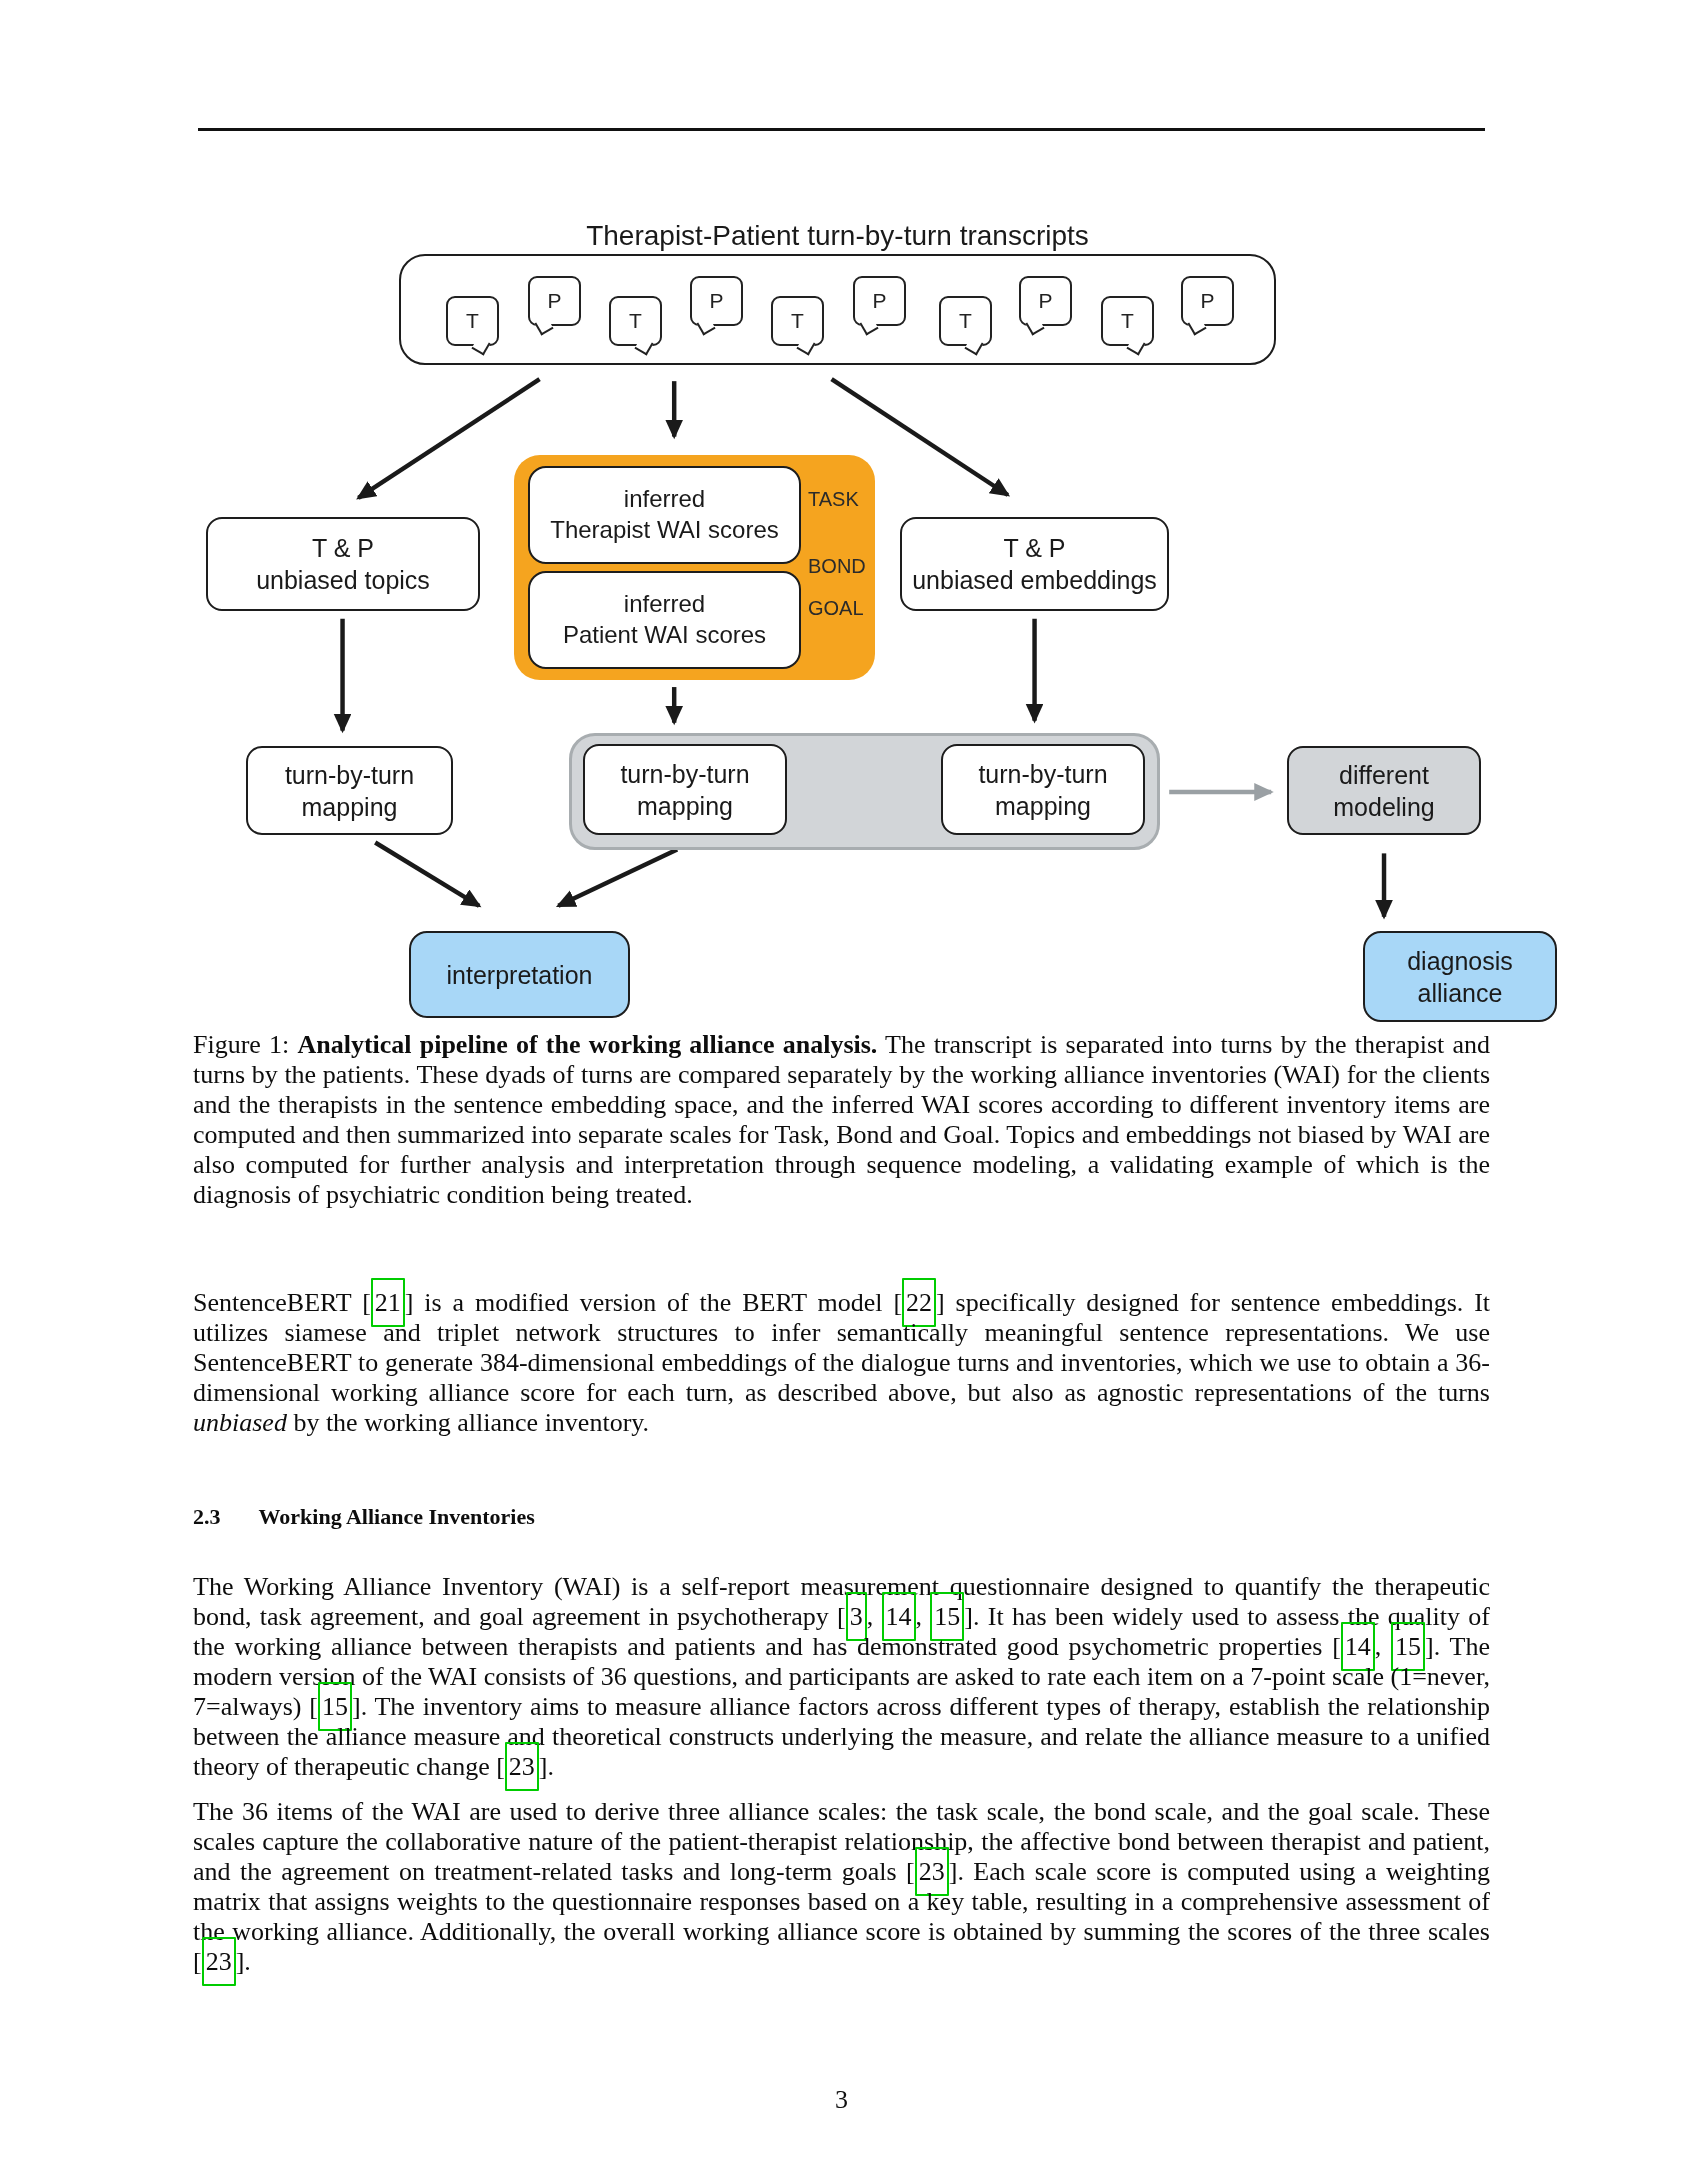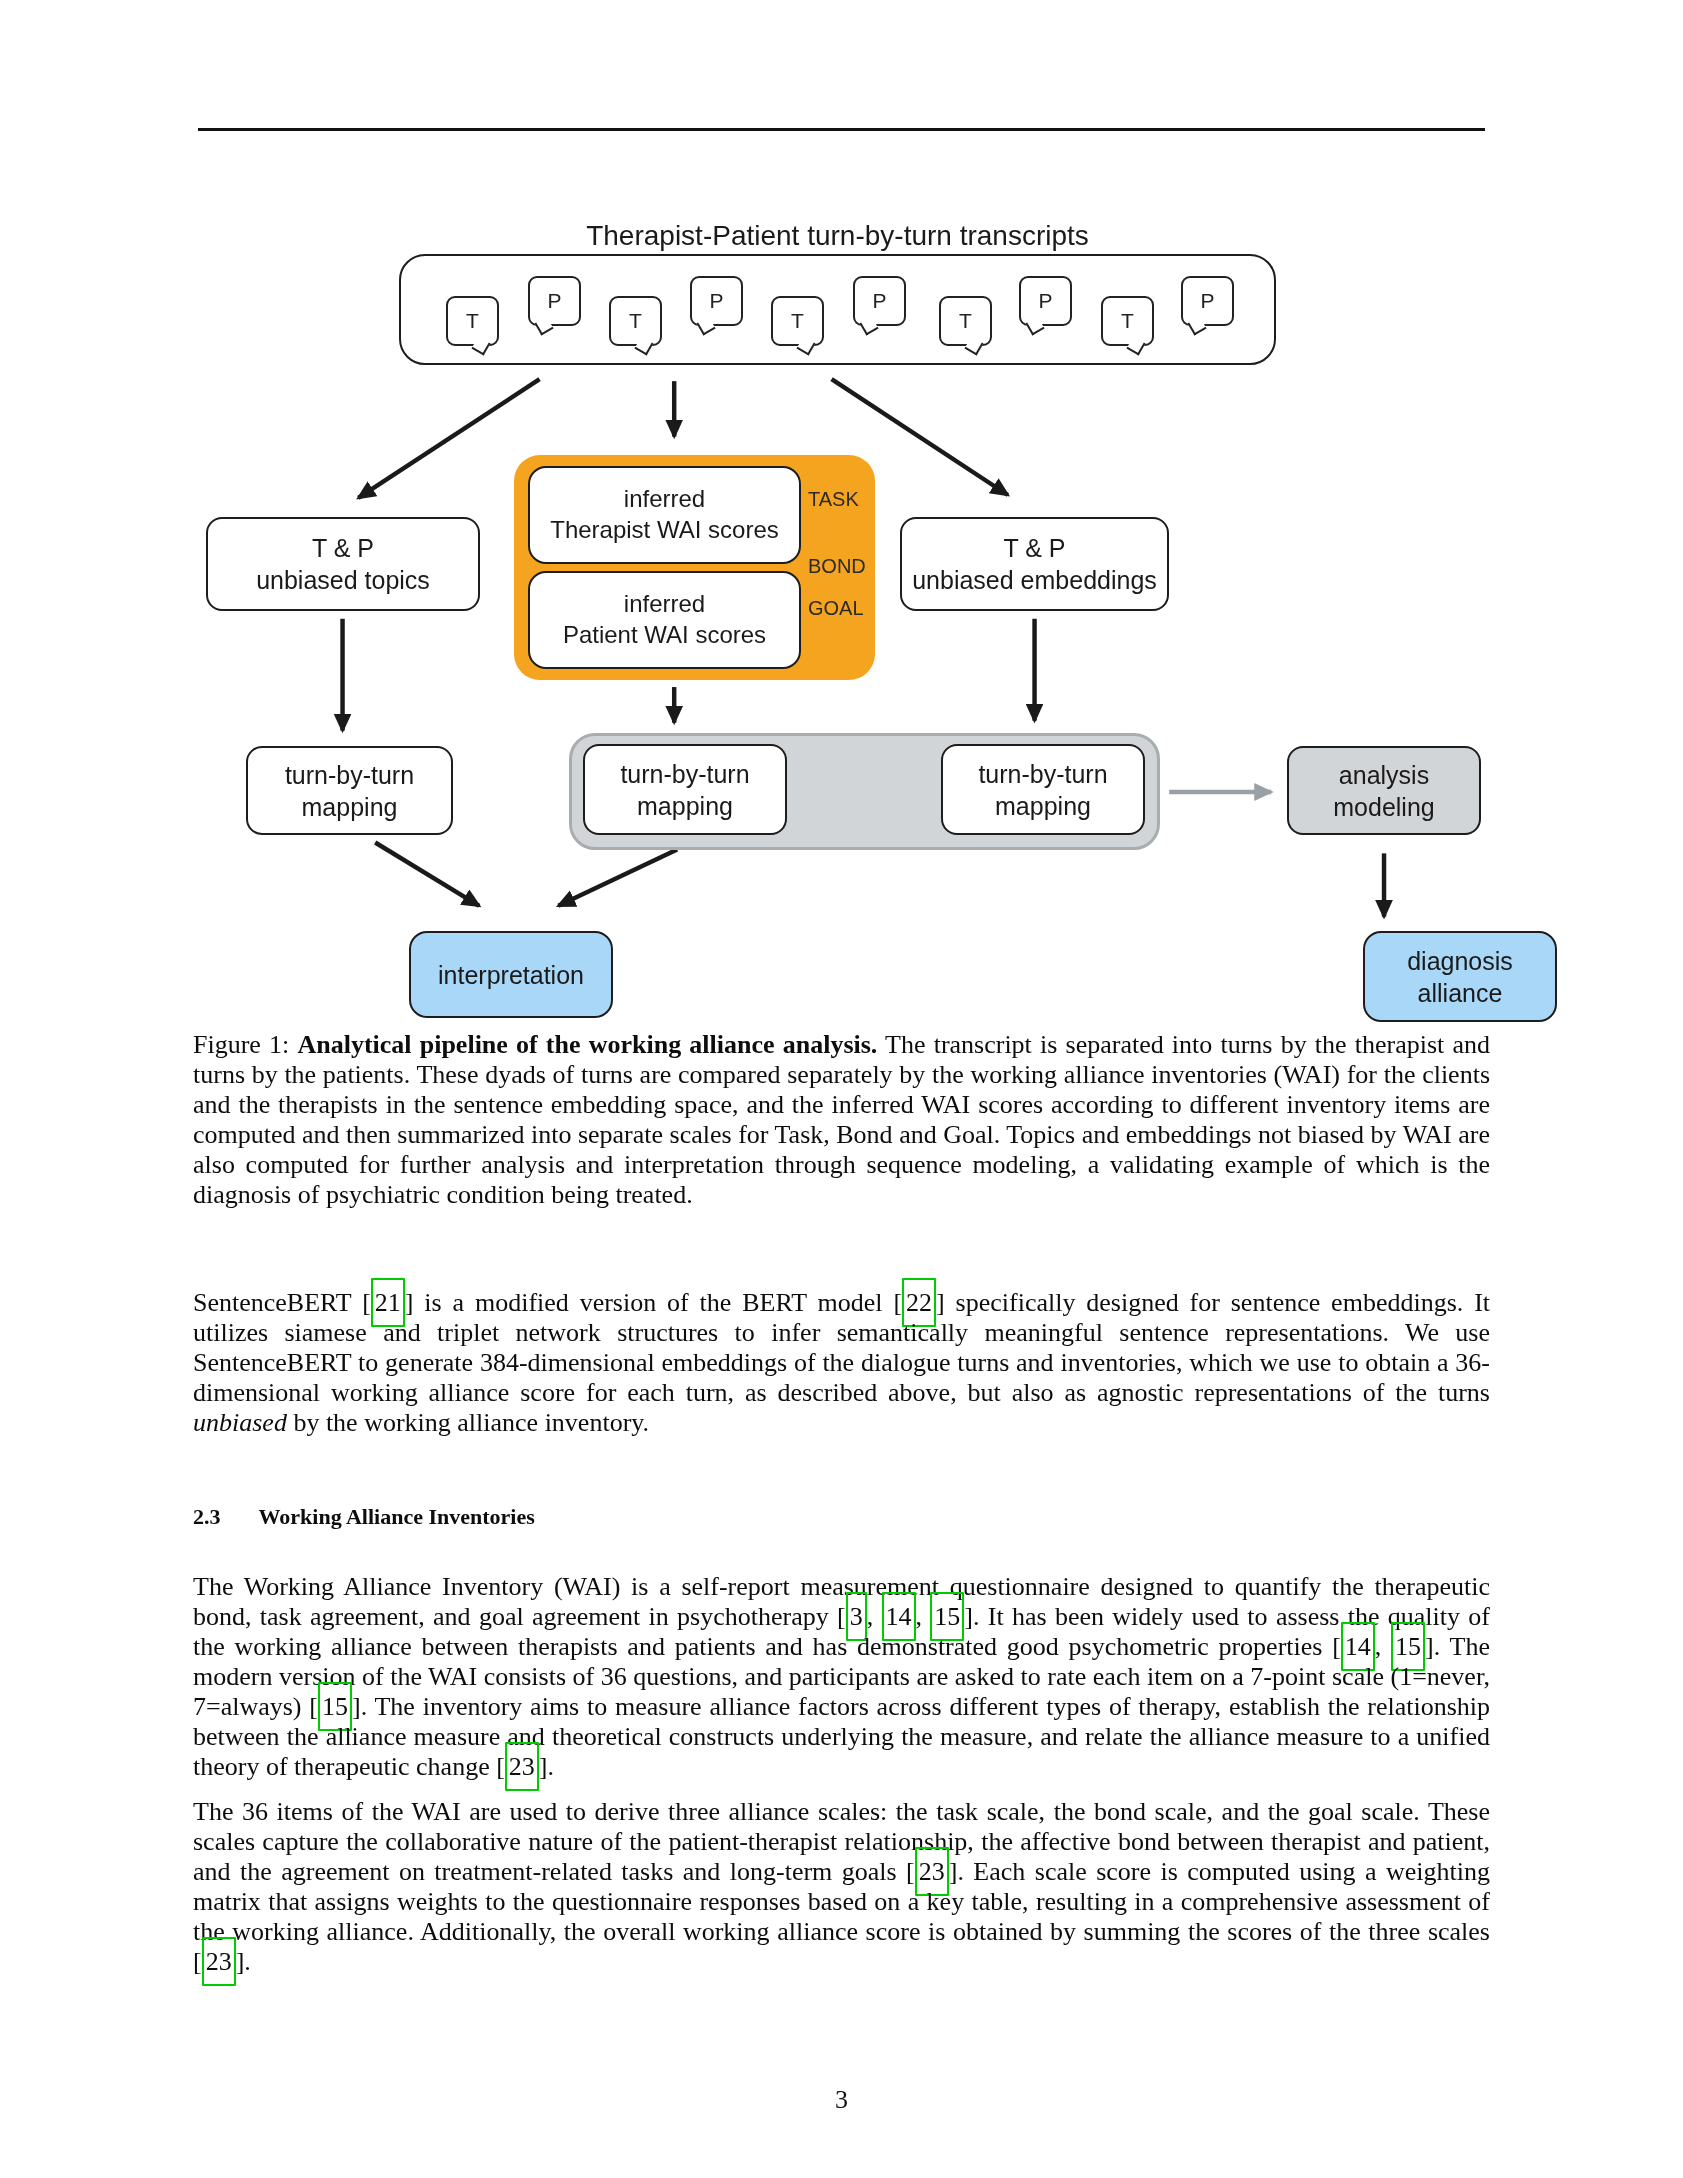--- a/index.html
+++ b/index.html
@@ -35,21 +35,21 @@
   .box-patient-wai{left:528px;top:571px;width:273px;height:98px;border-radius:18px;font-size:24px;}
   .wai-label{position:absolute;left:808px;width:69px;font-family:"Liberation Sans", sans-serif;
     font-size:20px;color:#2b2b2b;text-align:left;}
   .box-embeddings{left:900px;top:517px;width:269px;height:94px;border-radius:16px;}
   .gray-group{position:absolute;left:569px;top:733px;width:591px;height:117px;border-radius:26px;
     background:var(--grayfill,#D2D5D8);border:3px solid var(--grayborder,#A8ADB0);box-sizing:border-box;}
   .box-map-left{left:246px;top:746px;width:207px;height:89px;border-radius:16px;}
   .box-map-center{left:583px;top:744px;width:204px;height:91px;border-radius:16px;}
   .box-map-right{left:941px;top:744px;width:204px;height:91px;border-radius:16px;}
   .box-sequence{left:1287px;top:746px;width:194px;height:89px;border-radius:16px;background:var(--grayfill,#D2D5D8);}
-  .box-interpretation{left:409px;top:931px;width:204px;height:87px;border-radius:18px;background:var(--blue,#A8D7F7);}
+  .box-interpretation{left:409px;top:931px;width:221px;height:87px;border-radius:18px;background:var(--blue,#A8D7F7);}
   .box-diagnosis{left:1363px;top:931px;width:194px;height:91px;border-radius:18px;background:var(--blue,#A8D7F7);}
   svg.arrows{position:absolute;left:0;top:0;pointer-events:none;}
   
   .textcol{position:absolute;left:193px;width:1297px;font-size:26px;line-height:30px;
     text-align:justify;color:#0d0d0d;}
   .caption-bold{font-weight:bold;}
   .section-head{position:absolute;left:193px;width:1297px;font-size:22px;font-weight:bold;color:#0d0d0d;
     font-family:"Liberation Serif", serif;}
   .section-head .sec-num{display:inline-block;margin-right:38px;}
   .cite{border:2px solid var(--cite,#00CC00);padding:8px 2px;border-radius:1px;margin-top:40px;}
@@ -132,21 +132,21 @@
   </div>
   <div class="dia-box box-map-center">
     <span>turn-by-turn</span>
     <span>mapping</span>
   </div>
   <div class="dia-box box-map-right">
     <span>turn-by-turn</span>
     <span>mapping</span>
   </div>
   <div class="dia-box box-sequence">
-    <span>analysis</span>
+    <span>different</span>
     <span>modeling</span>
   </div>
 
   <div class="dia-box box-interpretation">
     <span>interpretation</span>
   </div>
   <div class="dia-box box-diagnosis">
     <span>diagnosis</span>
     <span>alliance</span>
   </div>

